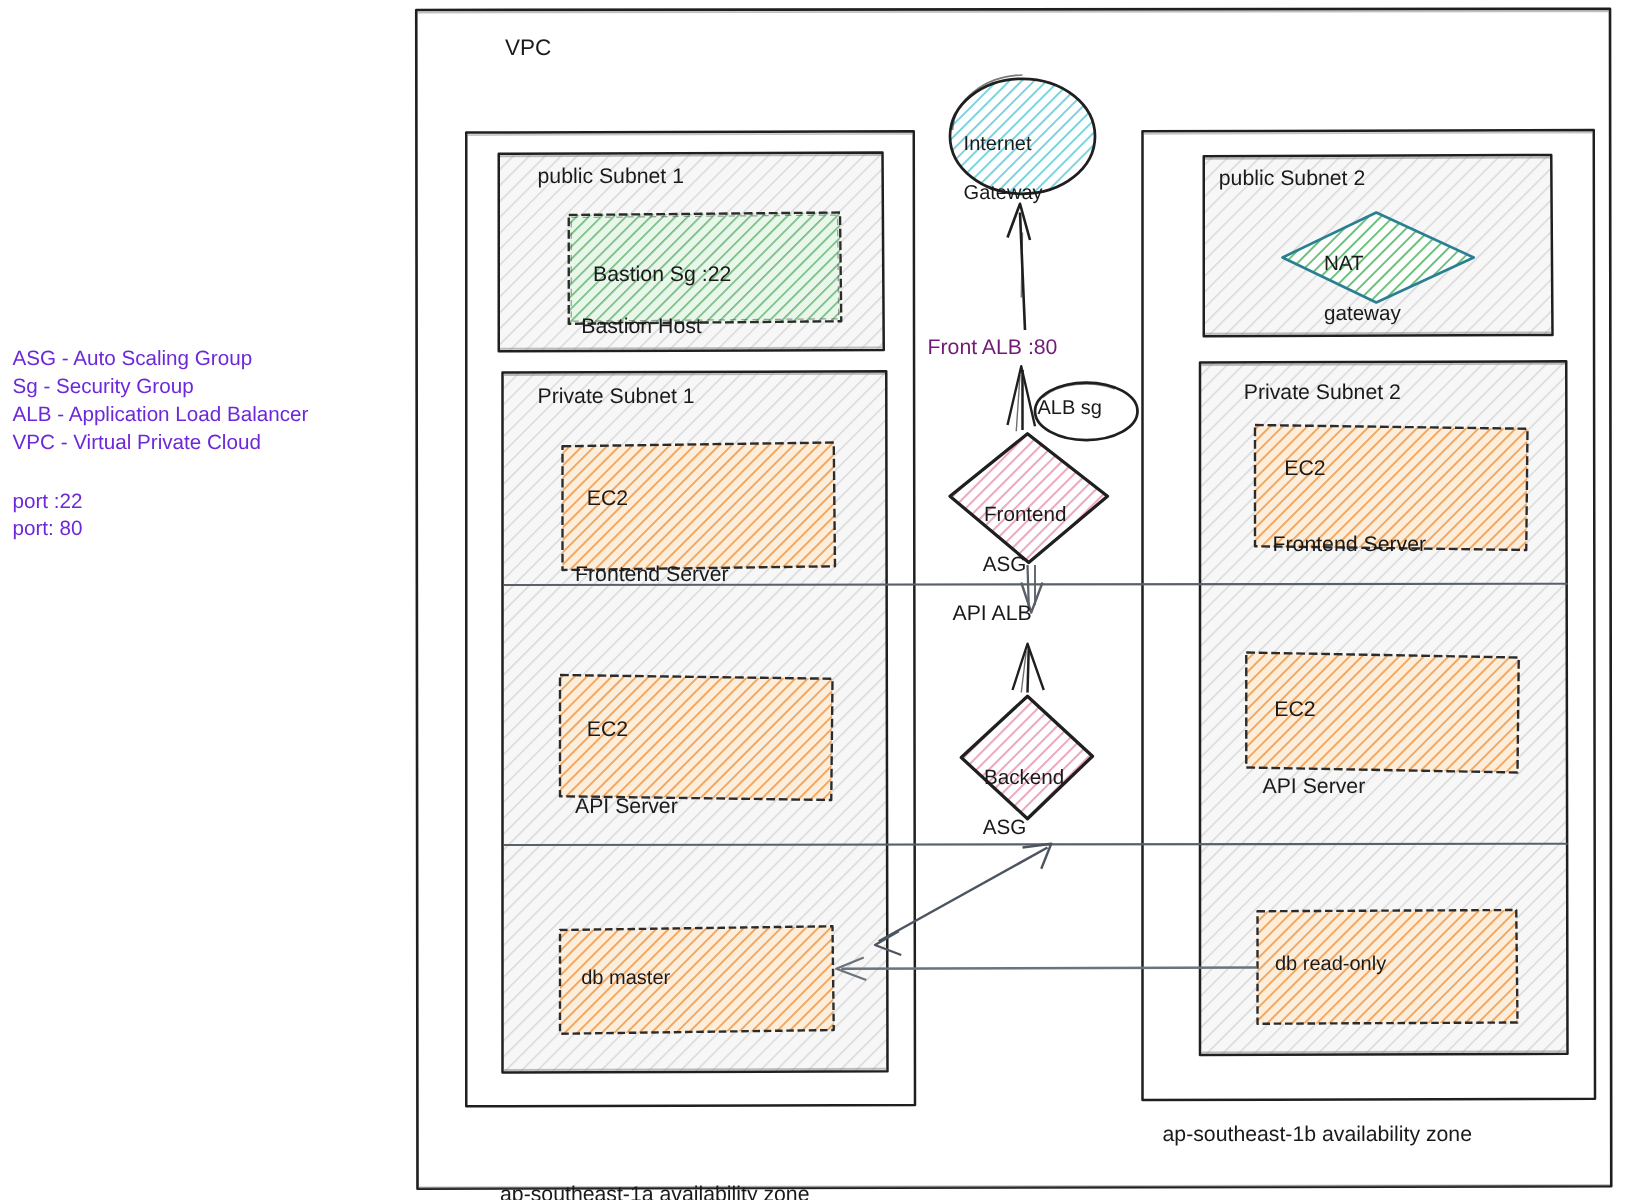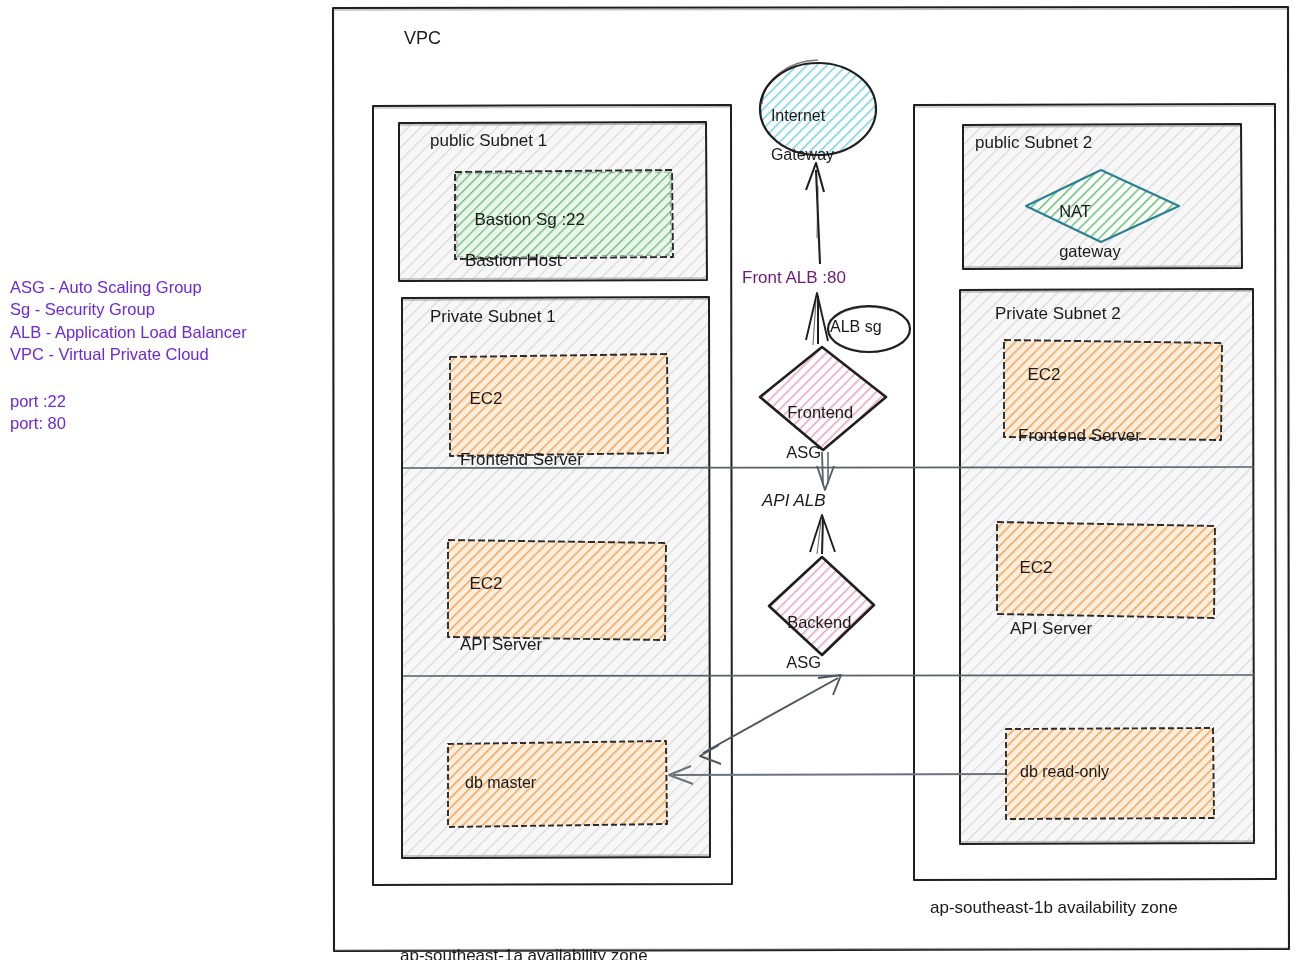--- a/index.html
+++ b/index.html
@@ -53,21 +53,21 @@
   .t-priv2     { left: 995px; top: 304px; width: 250px; font-size: 17px; }
 
   .t-bastion   { left: 465px; top: 189px; width: 195px; font-size: 17px; }
   .t-bastion .row2 { display:block; }
 
   .t-igw       { left: 762px; top: 86px;  width: 110px; font-size: 16px; }
   .t-nat       { left: 1050px; top: 181px; width: 100px; font-size: 16.5px; }
 
   .t-frontalb  { left: 742px; top: 268px; width: 165px; font-size: 17px; color: #701a75; }
   .t-albsg     { left: 830px; top: 317px; width: 96px;  font-size: 16px; }
-  .t-apialb    { left: 762px; top: 491px; width: 118px; font-size: 17px; font-style: italic; }
+  .t-apialb    { left: 762px; top: 481px; width: 118px; font-size: 17px; }
 
   .t-fasg      { left: 778px; top: 382px; width: 92px;  font-size: 16.5px; }
   .t-basg      { left: 778px; top: 592px; width: 92px;  font-size: 16.5px; }
 
   .t-ec2a      { left: 460px; top: 368px; width: 190px; font-size: 17px; }
   .t-ec2a .row2 { display:block; margin-top: 20px; }
   .t-ec2b      { left: 1018px; top: 344px; width: 190px; font-size: 17px; }
   .t-ec2b .row2 { display:block; margin-top: 20px; }
   .t-ec2c      { left: 460px; top: 553px; width: 190px; font-size: 17px; }
   .t-ec2c .row2 { display:block; margin-top: 20px; }

